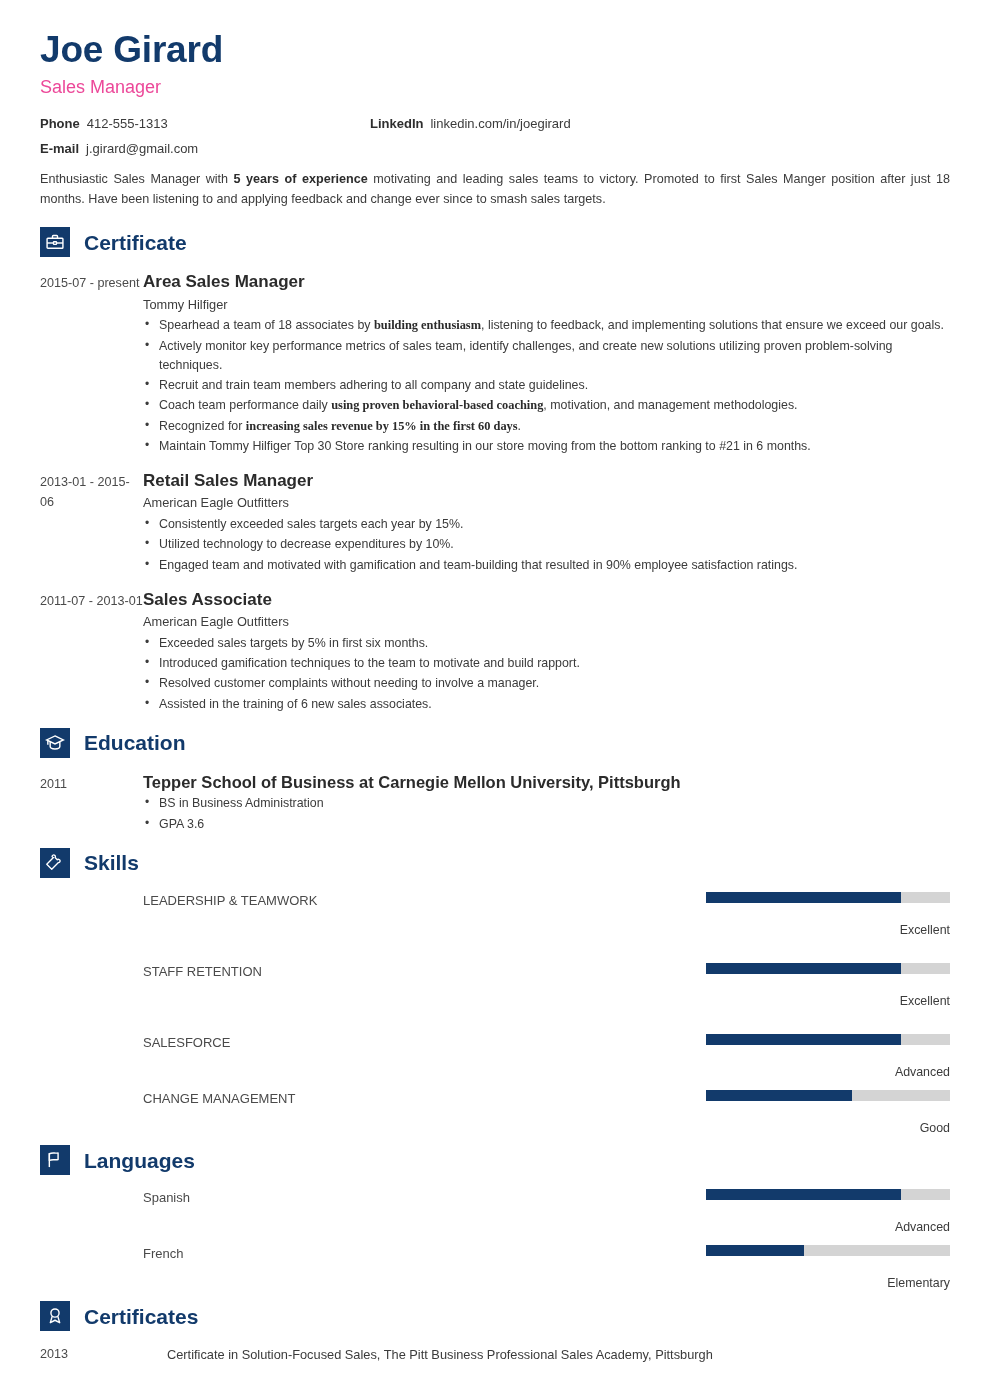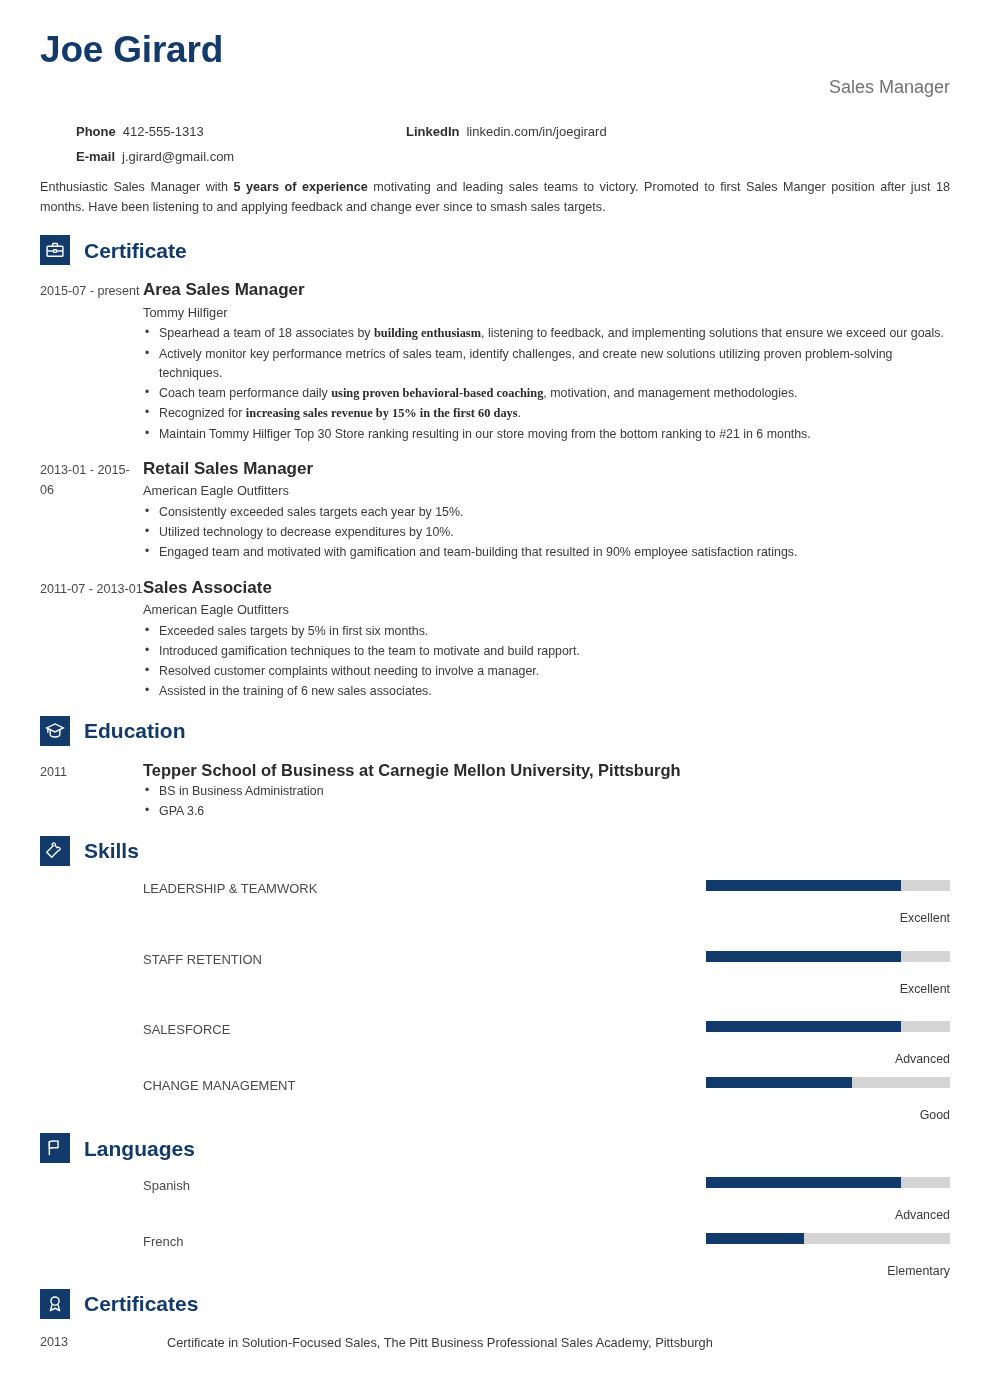--- a/index.html
+++ b/index.html
@@ -27,25 +27,24 @@
   .name {
     font-size: 37px;
     font-weight: bold;
     color: #123a6b;
     line-height: 1.1;
     letter-spacing: -0.2px;
     margin: 0 0 6px 0;
   }
   .job-title {
     font-size: 18px;
-    color: #737373;
+    color: #ec4899;
     font-weight: normal;
-    margin: 0 0 26px 0;
+    margin: 0 0 18px 0;
     line-height: 1.2;
-    text-align: right;
   }
   .contact-grid {
     display: block;
     margin-bottom: 14px;
   }
   .contact-row {
     display: flex;
     align-items: baseline;
     margin-bottom: 10px;
     font-size: 13px;
@@ -53,21 +52,20 @@
   .contact-cell {
     display: flex;
     align-items: baseline;
   }
   .contact-cell.left { width: 330px; flex: 0 0 330px; }
   .contact-label {
     font-weight: bold;
     color: #2e2e2e;
     margin-right: 7px;
     white-space: nowrap;
-    margin-left: 36px;
   }
   .contact-value {
     color: #3b3b3b;
     white-space: nowrap;
   }
   .summary {
     font-size: 12.6px;
     line-height: 1.55;
     color: #3b3b3b;
     text-align: justify;
@@ -261,20 +259,21 @@
     </div>
 
     <div class="entry">
       <div class="entry-date">2015-07 - present</div>
       <div class="entry-body">
         <div class="entry-role">Area Sales Manager</div>
         <div class="entry-org">Tommy Hilfiger</div>
         <ul class="bullets">
           <li><span>Spearhead a team of 18 associates by </span><b>building enthusiasm</b><span>, listening to feedback, and implementing solutions that ensure we exceed our goals.</span></li>
           <li><span>Actively monitor key performance metrics of sales team, identify challenges, and create new solutions utilizing proven problem-solving techniques.</span><b></b><span></span></li>
+          <li><span>Recruit and train team members adhering to all company and state guidelines.</span><b></b><span></span></li>
           <li><span>Coach team performance daily </span><b>using proven behavioral-based coaching</b><span>, motivation, and management methodologies.</span></li>
           <li><span>Recognized for </span><b>increasing sales revenue by 15% in the first 60 days</b><span>.</span></li>
           <li><span>Maintain Tommy Hilfiger Top 30 Store ranking resulting in our store moving from the bottom ranking to #21 in 6 months.</span><b></b><span></span></li>
         </ul>
       </div>
     </div>
 
     <div class="entry">
       <div class="entry-date">2013-01 - 2015-06</div>
       <div class="entry-body">

